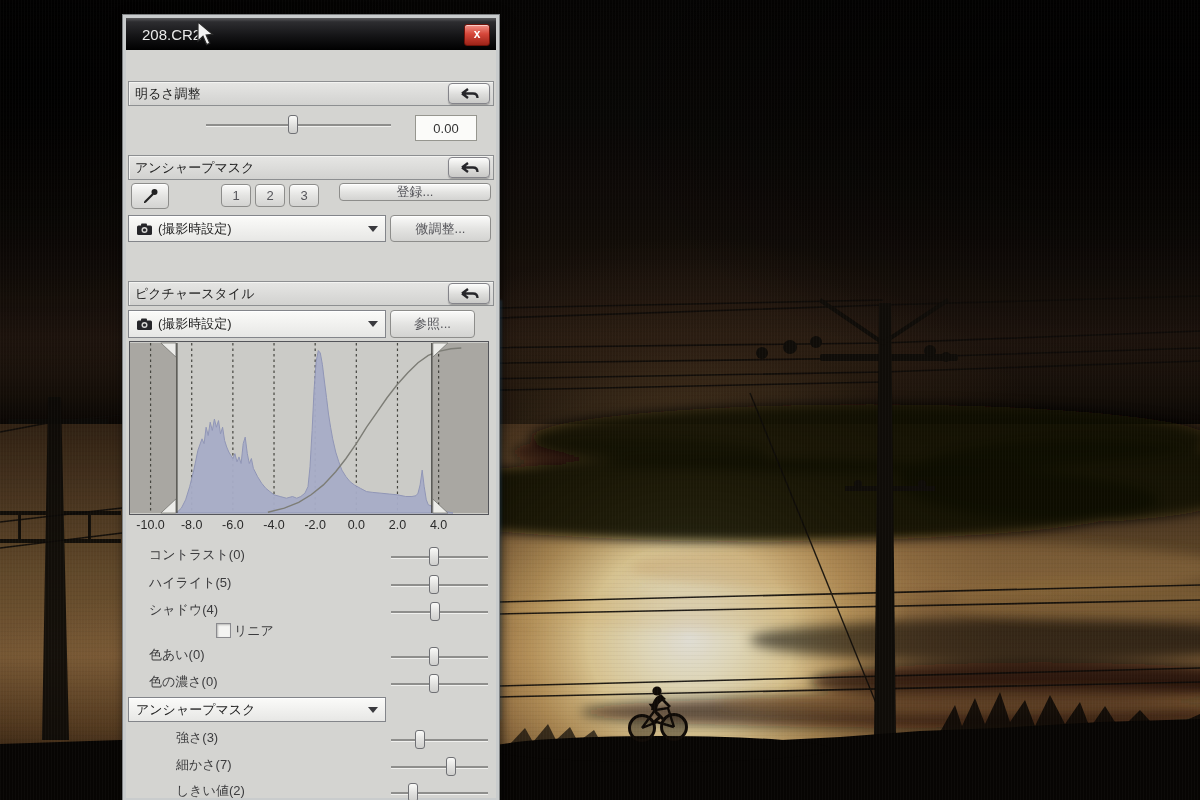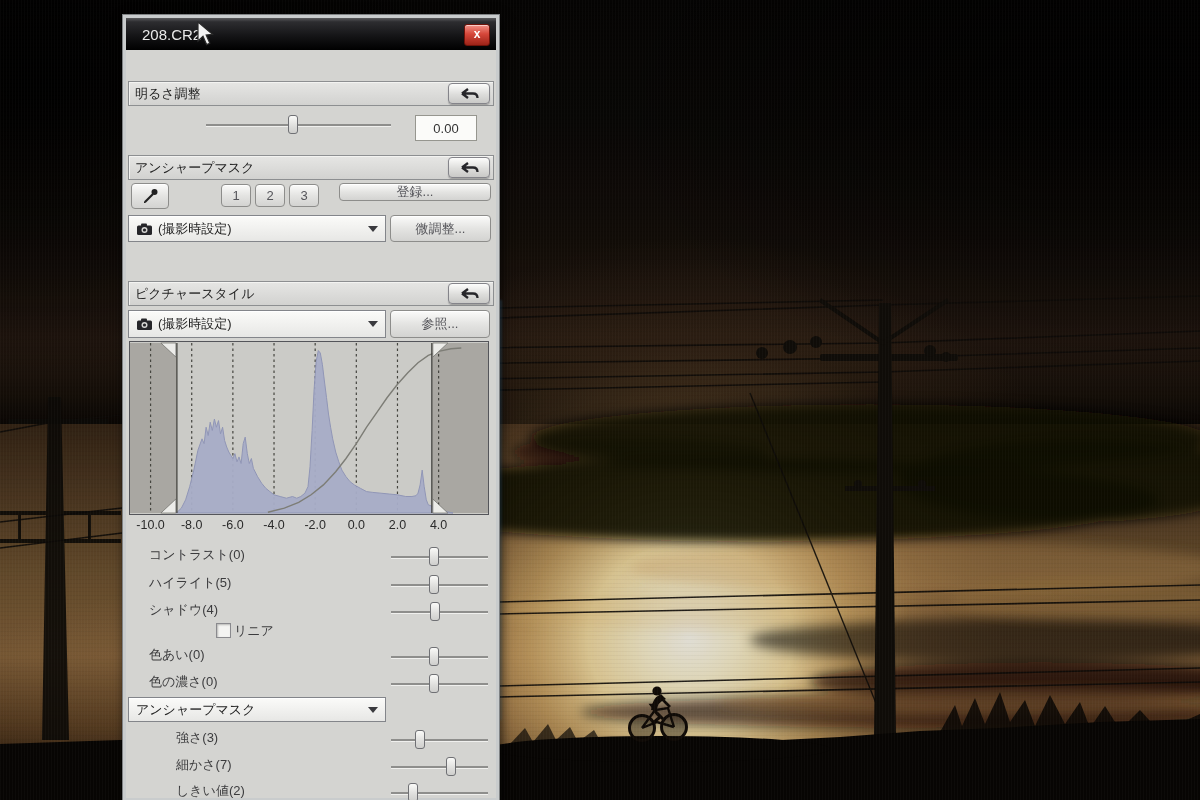--- a/index.html
+++ b/index.html
@@ -254,21 +254,21 @@
     <div class="dd" style="left:5px;top:295px;width:258px;height:28px">
       <svg width="17" height="14" viewBox="0 0 17 14">
           <rect x="1" y="3.5" width="15" height="9.5" rx="1.5" fill="#26262a"></rect>
           <rect x="5" y="1.5" width="6" height="3" rx="1" fill="#26262a"></rect>
           <circle cx="8.5" cy="8" r="3" fill="#d8d8d6"></circle>
           <circle cx="8.5" cy="8" r="1.6" fill="#26262a"></circle>
         </svg>
       <span>(撮影時設定)</span>
       <span class="caret"></span>
     </div>
-    <div class="btn" style="left:267px;top:295px;width:100px;height:28px">参照...</div>
+    <div class="btn" style="left:267px;top:295px;width:85px;height:28px">参照...</div>
 
     <div id="histo-wrap"><svg width="360" height="192" viewBox="0 0 360 192">
           <rect x="0.5" y="0.5" width="359" height="173" fill="#cbcbc7" stroke="#54555a" stroke-width="1"></rect>
           <rect x="1" y="2" width="46.9103448275862" height="170" fill="#8e8b84" opacity="0.55"></rect>
           <rect x="302.83103448275864" y="2" width="56.16896551724136" height="170" fill="#8e8b84" opacity="0.55"></rect>
           <line x1="21.574712643678165" y1="2" x2="21.574712643678165" y2="172" stroke="#45453f" stroke-width="1.2" stroke-dasharray="2.5,3"></line>
           <line x1="62.724137931034484" y1="2" x2="62.724137931034484" y2="172" stroke="#45453f" stroke-width="1.2" stroke-dasharray="2.5,3"></line>
           <line x1="103.87356321839081" y1="2" x2="103.87356321839081" y2="172" stroke="#45453f" stroke-width="1.2" stroke-dasharray="2.5,3"></line>
           <line x1="145.02298850574712" y1="2" x2="145.02298850574712" y2="172" stroke="#45453f" stroke-width="1.2" stroke-dasharray="2.5,3"></line>
           <line x1="186.17241379310346" y1="2" x2="186.17241379310346" y2="172" stroke="#45453f" stroke-width="1.2" stroke-dasharray="2.5,3"></line>

